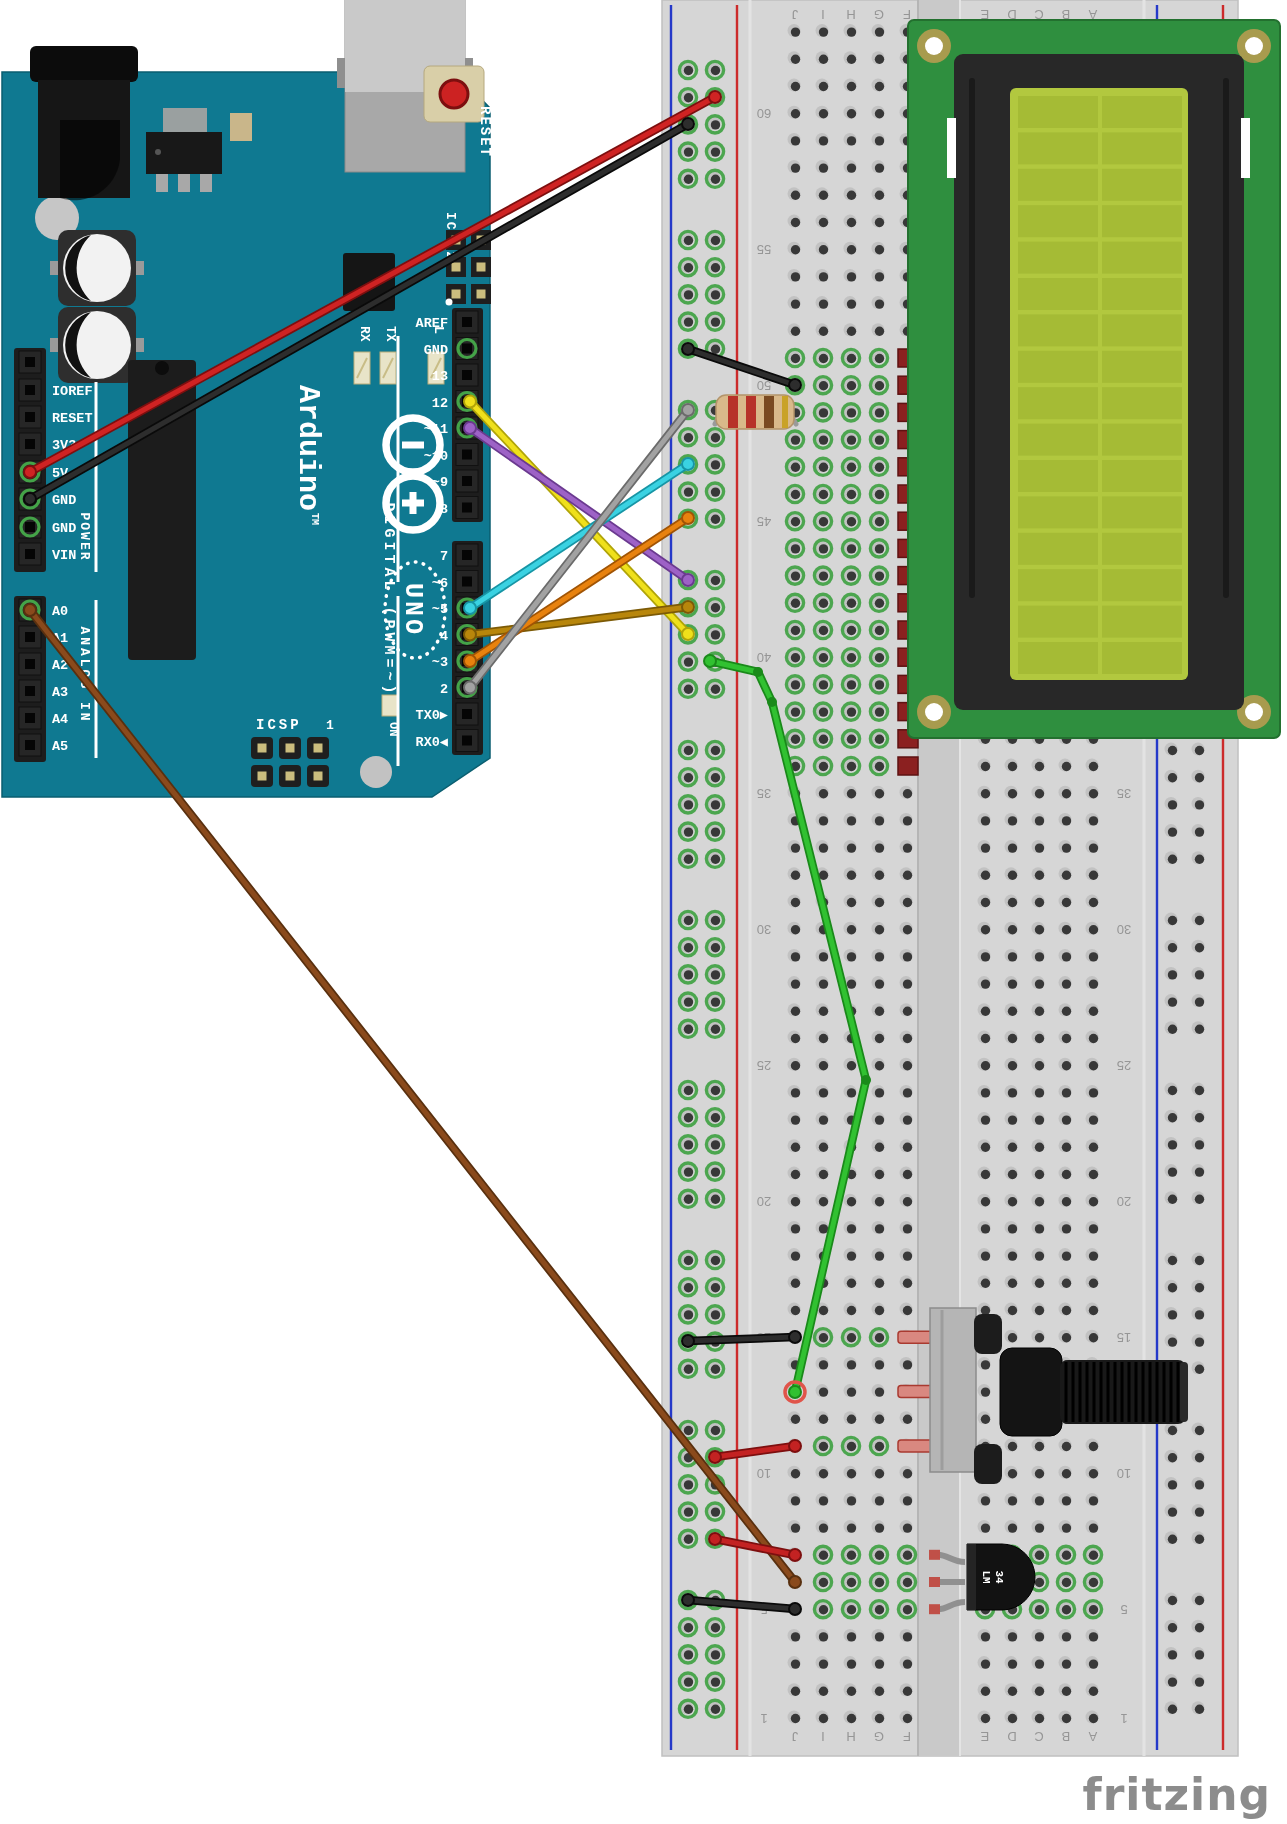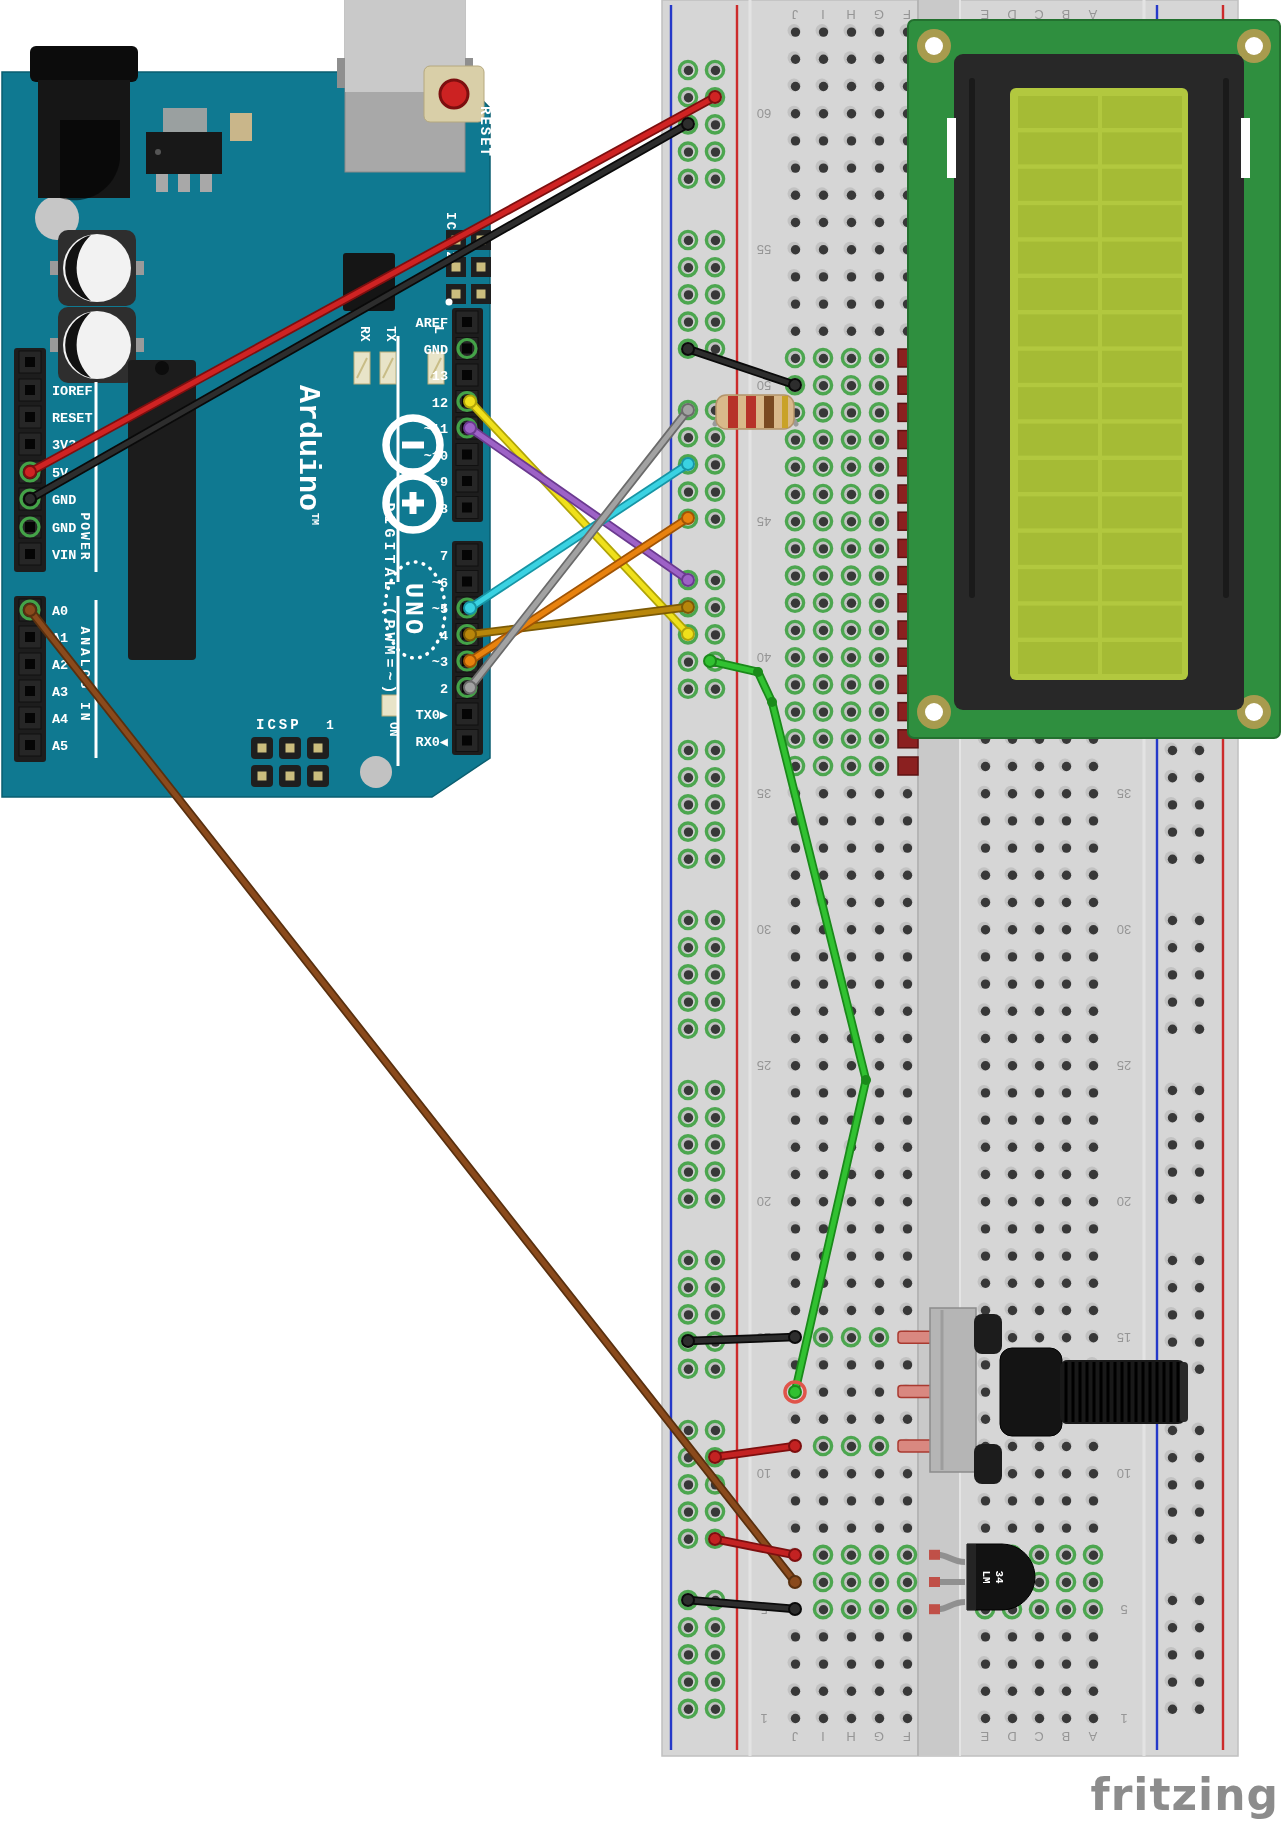--- a/index.html
+++ b/index.html
@@ -1,21 +1,21 @@
 <!DOCTYPE html>
 <html><head>
 <meta charset="utf-8">
 <style>
   html,body{margin:0;padding:0;background:#ffffff;}
   .stage{position:relative;width:1287px;height:1824px;background:#ffffff;overflow:hidden;
          font-family:"Liberation Sans",sans-serif;}
   svg text{user-select:none;}
   .silk{font-family:"Liberation Mono","DejaVu Sans Mono",monospace;font-weight:bold;fill:#ffffff;}
   .bbtxt{font-family:"Liberation Sans","DejaVu Sans",sans-serif;fill:#969696;}
-  .watermark{position:absolute;right:8px;bottom:4px;
+  .watermark{position:absolute;right:16px;bottom:4px;
              font-family:"DejaVu Sans","Liberation Sans",sans-serif;
              font-size:44px;font-weight:bold;color:#8c8c8c;letter-spacing:1px;}
 </style>
 </head>
 <body>
 
 <div class="stage">
   <svg id="scene" width="1287" height="1824" viewBox="0 0 1287 1824" xmlns="http://www.w3.org/2000/svg">
       <g>
         <rect x="662" y="0" width="576" height="1756" fill="#d6d6d6" stroke="#c0c0c0" stroke-width="1.5"></rect>

